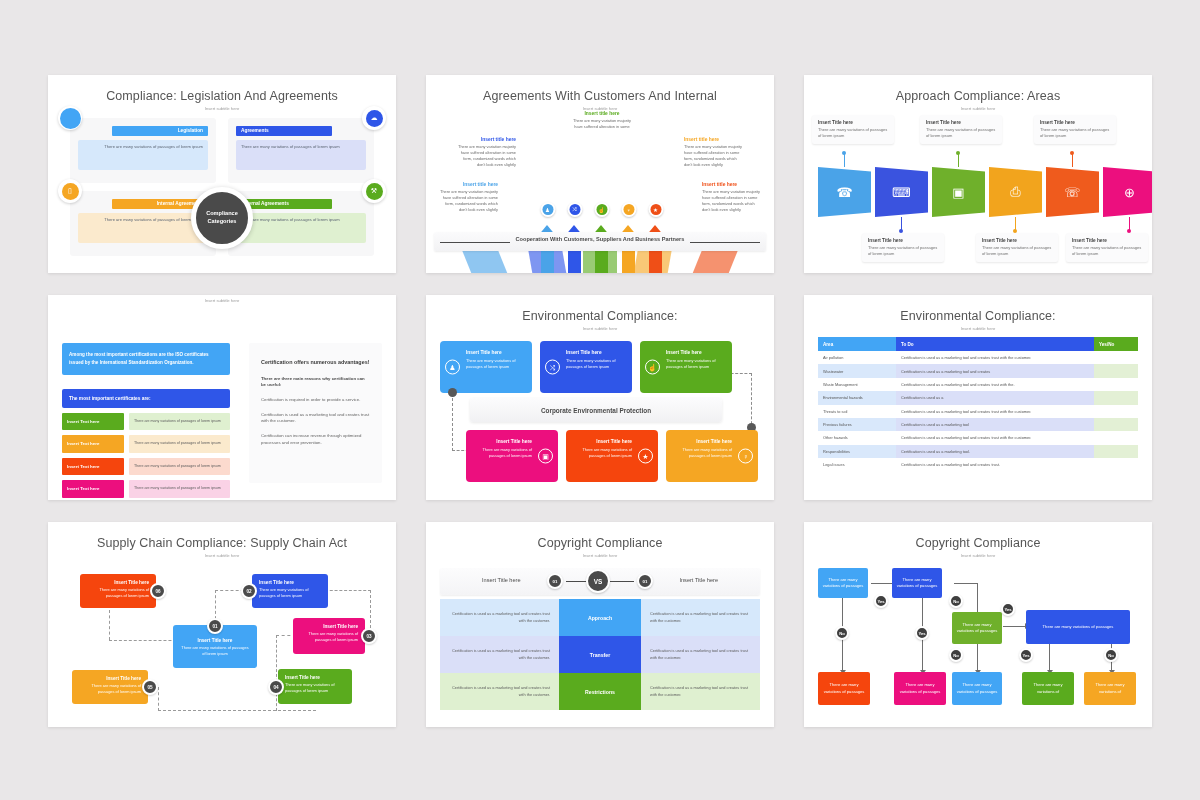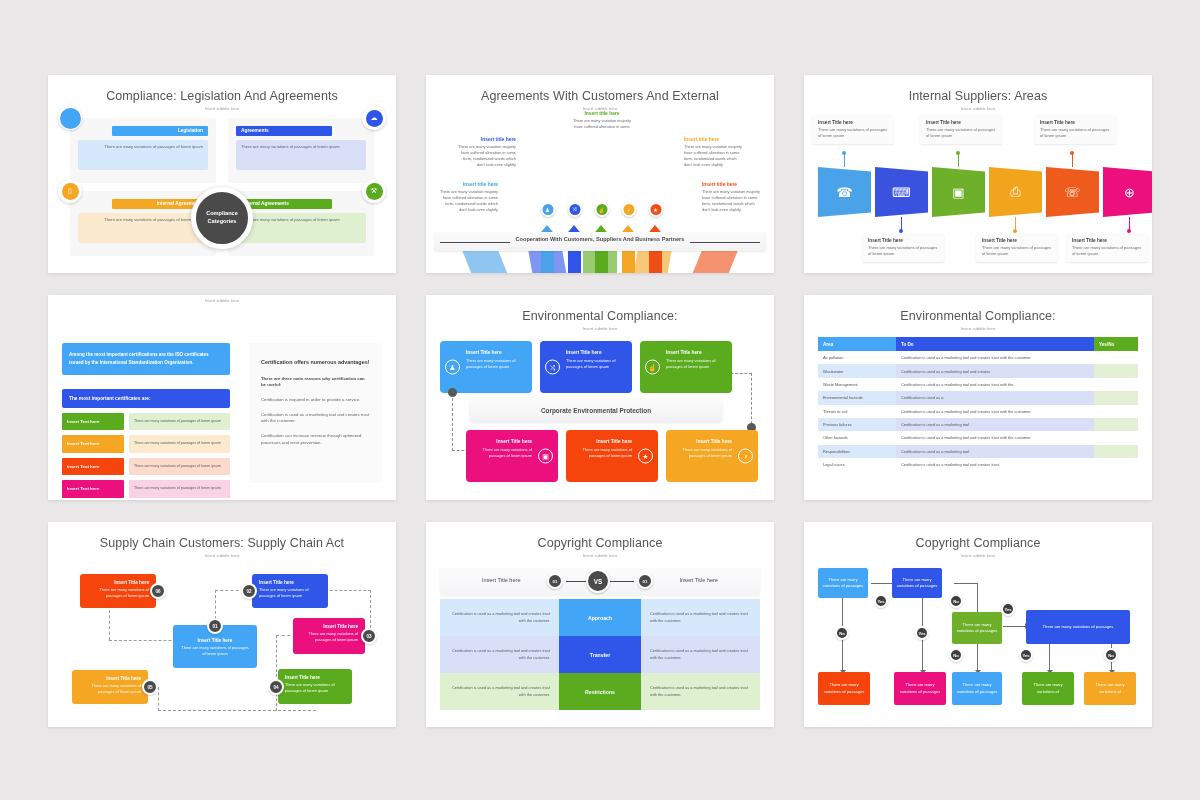--- a/index.html
+++ b/index.html
@@ -209,21 +209,21 @@
       <div class="s1-badge" style="right:-12px; top:61px">
           <i style="background:#5aab1e">⚒</i>
         </div>
     </div>
     <div class="s1-hub">
       <div><span>Compliance</span><br><span>Categories</span></div>
     </div>
   </div>
 
   <div class="slide">
-    <div class="s-title t-lg">Agreements With Customers And External</div>
+    <div class="s-title t-lg">Agreements With Customers And Internal</div>
     <div class="s-sub t-sub">Insert subtitle here</div>
     <div class="s2-stage">
       <div class="s2-ray" style="left:40px;  width:36px; background:#4aa3e8; transform:skewX(22deg)"></div>
       <div class="s2-ray" style="left:104px; width:34px; background:#2f56e8; transform:skewX(10deg)"></div>
       <div class="s2-ray" style="left:157px; width:34px; background:#5aab1e"></div>
       <div class="s2-ray" style="left:210px; width:34px; background:#f5a623; transform:skewX(-10deg)"></div>
       <div class="s2-ray" style="left:272px; width:36px; background:#ef4f17; transform:skewX(-22deg)"></div>
 
       <div class="s2-arrow" style="left:111px; color:#4aa3e8">
         <div class="head" style="top:0"></div>
@@ -284,21 +284,21 @@
 
       <div class="s2-base">
         <div class="s2-rule" style="left:6px; width:70px"></div>
         <div class="s2-rule" style="right:6px; width:70px"></div>
         <div class="s2-baselbl">Cooperation With Customers, Suppliers And Business Partners</div>
       </div>
     </div>
   </div>
 
   <div class="slide">
-    <div class="s-title t-lg">Internal Suppliers: Areas</div>
+    <div class="s-title t-lg">Approach Compliance: Areas</div>
     <div class="s-sub t-sub">Insert subtitle here</div>
     <div class="s3-band"></div>
     <div class="s3-row">
       <div class="s3-trap" style="background:#4aa3e8">
           <span class="s3-icon">☎</span>
         </div>
       <div class="s3-trap" style="background:#3a53df">
           <span class="s3-icon">⌨</span>
         </div>
       <div class="s3-trap" style="background:#6fb02b">
@@ -493,21 +493,21 @@
         <tr>
             <td>Legal issues</td>
             <td>Certification is used as a marketing tool and creates trust.</td>
             <td></td>
           </tr>
       </tbody>
     </table>
   </div>
 
   <div class="slide">
-    <div class="s-title t-lg">Supply Chain Customers: Supply Chain Act</div>
+    <div class="s-title t-lg">Supply Chain Compliance: Supply Chain Act</div>
     <div class="s-sub t-sub">Insert subtitle here</div>
 
     <div class="s7-dash" style="left:61px; top:88px; width:1px; height:30px; border-left-width:1px"></div>
     <div class="s7-dash" style="left:61px; top:118px; width:107px; height:1px; border-top-width:1px"></div>
     <div class="s7-dash" style="left:167px; top:68px; width:1px; height:50px; border-left-width:1px"></div>
     <div class="s7-dash" style="left:167px; top:68px; width:34px; height:1px; border-top-width:1px"></div>
     <div class="s7-dash" style="left:277px; top:68px; width:46px; height:1px; border-top-width:1px"></div>
     <div class="s7-dash" style="left:322px; top:68px; width:1px; height:38px; border-left-width:1px"></div>
     <div class="s7-dash" style="left:228px; top:113px; width:1px; height:76px; border-left-width:1px"></div>
     <div class="s7-dash" style="left:228px; top:113px; width:20px; height:1px; border-top-width:1px"></div>

